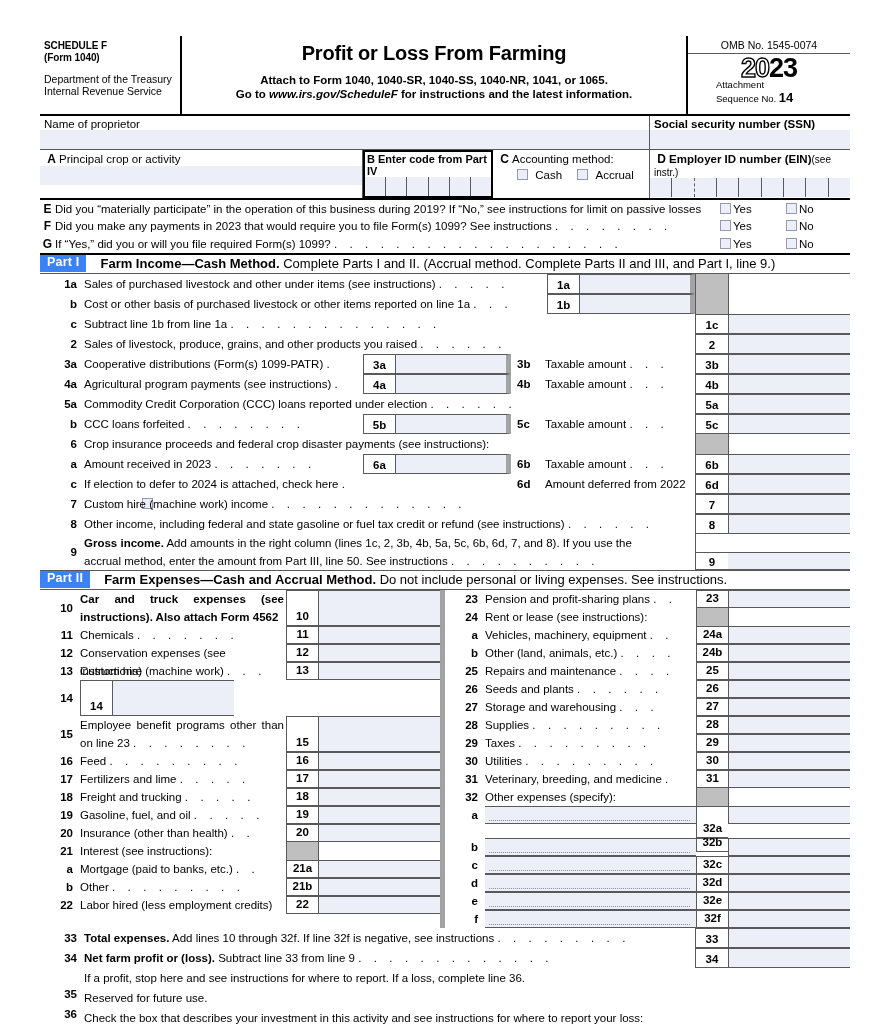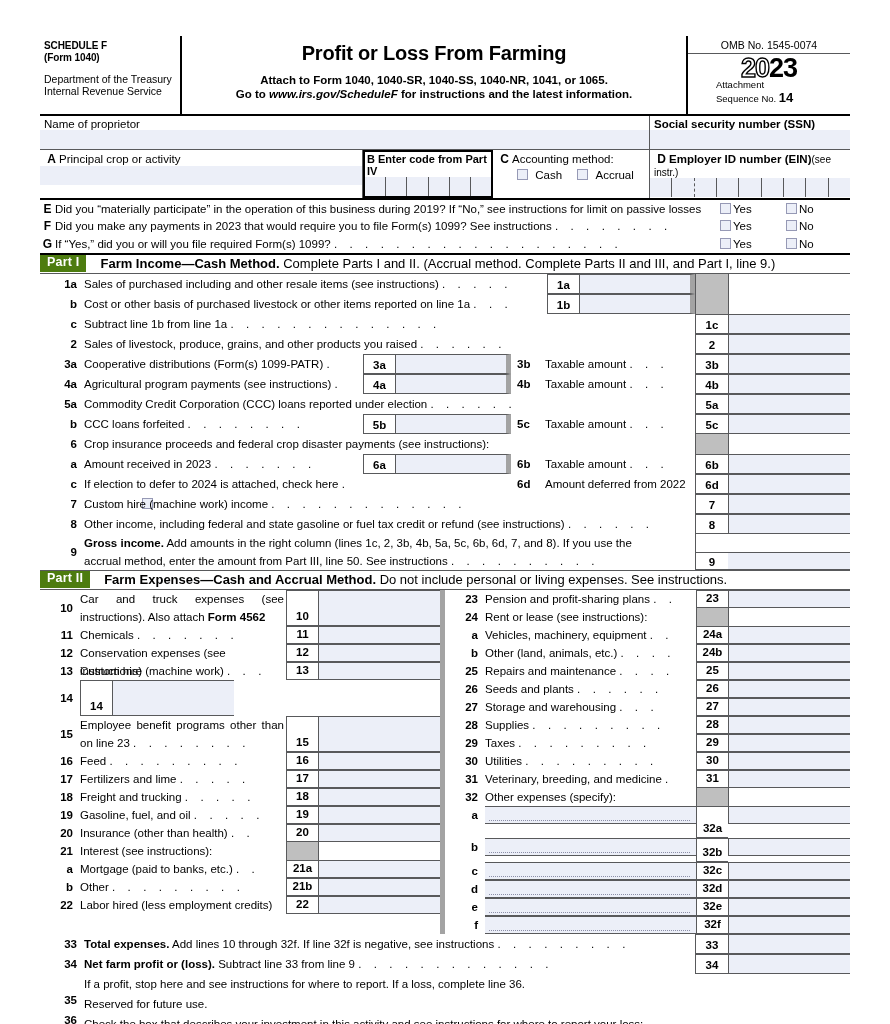--- a/index.html
+++ b/index.html
@@ -176,21 +176,21 @@
 
   
   .partbar {
     display: flex;
     align-items: center;
     border-top: 2px solid #000;
     border-bottom: 1px solid #58595b;
     height: 18px;
   }
   .parttag {
-    background: #4d7c0f;
+    background: #3b82f6;
     color: #fff;
     font-weight: bold;
     font-size: 12.5px;
     padding: 1px 7px 2px;
     letter-spacing: 0.2px;
     margin-right: 14px;
     line-height: 1.05;
   }
   .parttitle { font-size: 13px; font-weight: bold; }
   .parttitle .reg { font-weight: normal; }
@@ -379,21 +379,21 @@
         </div>
       </div>
 
   <div class="partbar">
     <span class="parttag">Part I</span>
     <span class="parttitle"><span>Farm Income—Cash Method.</span><span class="reg"> Complete Parts I and II. (Accrual method. Complete Parts II and III, and Part I, line 9.)</span></span>
   </div>
   <div id="p1rows">
         <div class="p1row">
           <div class="p1num cellh">1a</div>
-          <div class="p1desc cellh"><span>Sales of purchased including and other resale items (see instructions)</span> <span class="leader">. . . . .</span></div>
+          <div class="p1desc cellh"><span>Sales of purchased livestock and other under items (see instructions)</span> <span class="leader">. . . . .</span></div>
           <div class="midbox-lbl cellh bl bt bb">1a</div>
           <div class="midbox-val cellh fill bl br bt bb"></div>
           <div class="col-lbl cellh bl gray"></div>
           <div class="col-val cellh bl"></div>
         </div>
         <div class="p1row">
           <div class="p1num cellh">b</div>
           <div class="p1desc cellh"><span>Cost or other basis of purchased livestock or other items reported on line 1a</span> <span class="leader">. . .</span></div>
           <div class="midbox-lbl cellh bl bt bb">1b</div>
           <div class="midbox-val cellh fill bl br bt bb"></div>
@@ -503,21 +503,21 @@
       </div>
 
   <div class="partbar" style="border-top:1px solid #58595b;">
     <span class="parttag">Part II</span>
     <span class="parttitle"><span>Farm Expenses—Cash and Accrual Method.</span><span class="reg"> Do not include personal or living expenses. See instructions.</span></span>
   </div>
   <div class="p2">
     <div class="p2col br" id="p2left">
           <div class="p2row">
             <div class="p2num" style="height:36px;line-height:36px;">10</div>
-            <div class="p2desc" style="height:36px;">
+            <div class="p2desc" style="height:36px;font-weight:bold;">
               <div class="justi" style="height:18px;line-height:18px;">Car and truck expenses (see</div>
               <div style="height:18px;line-height:18px;">instructions). Also attach <b>Form 4562</b> </div>
             </div>
             <div class="p2lbl bl bt bb" style="height:36px;line-height:36px;vertical-align:bottom;display:flex;align-items:flex-end;justify-content:center;">
               <span style="line-height:17px;">10</span>
             </div>
             <div class="p2val fill bl bt bb" style="height:36px;"></div>
           </div>
           <div class="p2row">
             <div class="p2num" style="height:18px;line-height:18px;">11</div>
@@ -733,21 +733,21 @@
             <div class="p2lbl bl bt bb" style="height:32px;line-height:18px;vertical-align:bottom;display:flex;align-items:flex-end;justify-content:center;">
               <span style="line-height:17px;">32a</span>
             </div>
             <div class="p2val fill bl bt bb" style="height:18px;"></div>
           </div>
           <div class="p2row">
             <div class="p2num" style="height:18px;line-height:18px;">b</div>
             <div class="p2desc fill bt bb" style="height:18px;position:relative;">
               <div style="position:absolute;left:4px;right:6px;bottom:2px;border-bottom:1px dotted #8c8fa8;"></div>
             </div>
-            <div class="p2lbl bl bt bb" style="height:24px;line-height:18px;vertical-align:bottom;display:flex;align-items:flex-end;justify-content:center;">
+            <div class="p2lbl bl bt bb" style="height:14px;line-height:18px;vertical-align:bottom;display:flex;align-items:flex-end;justify-content:center;">
               <span style="line-height:17px;">32b</span>
             </div>
             <div class="p2val fill bl bt bb" style="height:18px;"></div>
           </div>
           <div class="p2row">
             <div class="p2num" style="height:18px;line-height:18px;">c</div>
             <div class="p2desc fill bt bb" style="height:18px;position:relative;">
               <div style="position:absolute;left:4px;right:6px;bottom:2px;border-bottom:1px dotted #8c8fa8;"></div>
             </div>
             <div class="p2lbl bl bt bb" style="height:18px;line-height:18px;vertical-align:bottom;display:flex;align-items:flex-end;justify-content:center;">

